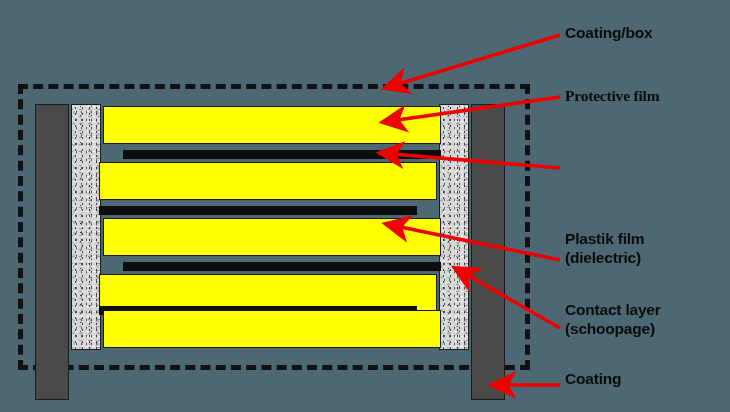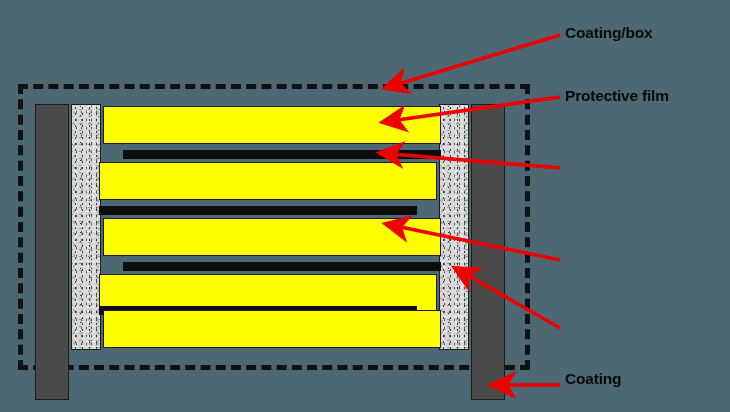--- a/index.html
+++ b/index.html
@@ -114,21 +114,21 @@
   .label {
     position: absolute;
     color: #0a0a0a;
     font-weight: bold;
     font-size: 15.5px;
     line-height: 19px;
     letter-spacing: -0.2px;
     white-space: pre-line;
   }
   .lbl-coating    { top: 11px;  }
-  .lbl-protective { top: 74px;  }
+  .lbl-protective { top: 74px; font-family: Liberation Serif, serif;  }
   .lbl-metal      { top: 118px; }
   .lbl-plastik    { top: 217px; }
   .lbl-contact    { top: 288px; }
   .lbl-terminal   { top: 357px; }
 </style>
 </head>
 <body>
 
 <div id="stage">
 
@@ -170,16 +170,20 @@
 
       <line x1="560" y1="316" x2="455" y2="256"></line>
 
       <line x1="560" y1="373" x2="492" y2="373"></line>
     </g>
   </svg>
 
   <div class="labels">
     <div class="label lbl-coating">Coating/box</div>
     <div class="label lbl-protective">Protective film</div>
+    <div class="label lbl-plastik">Plastik film
+(dielectric)</div>
+    <div class="label lbl-contact">Contact layer
+(schoopage)</div>
     <div class="label lbl-terminal">Coating</div>
   </div>
 
 </div>
 
 </body></html>

